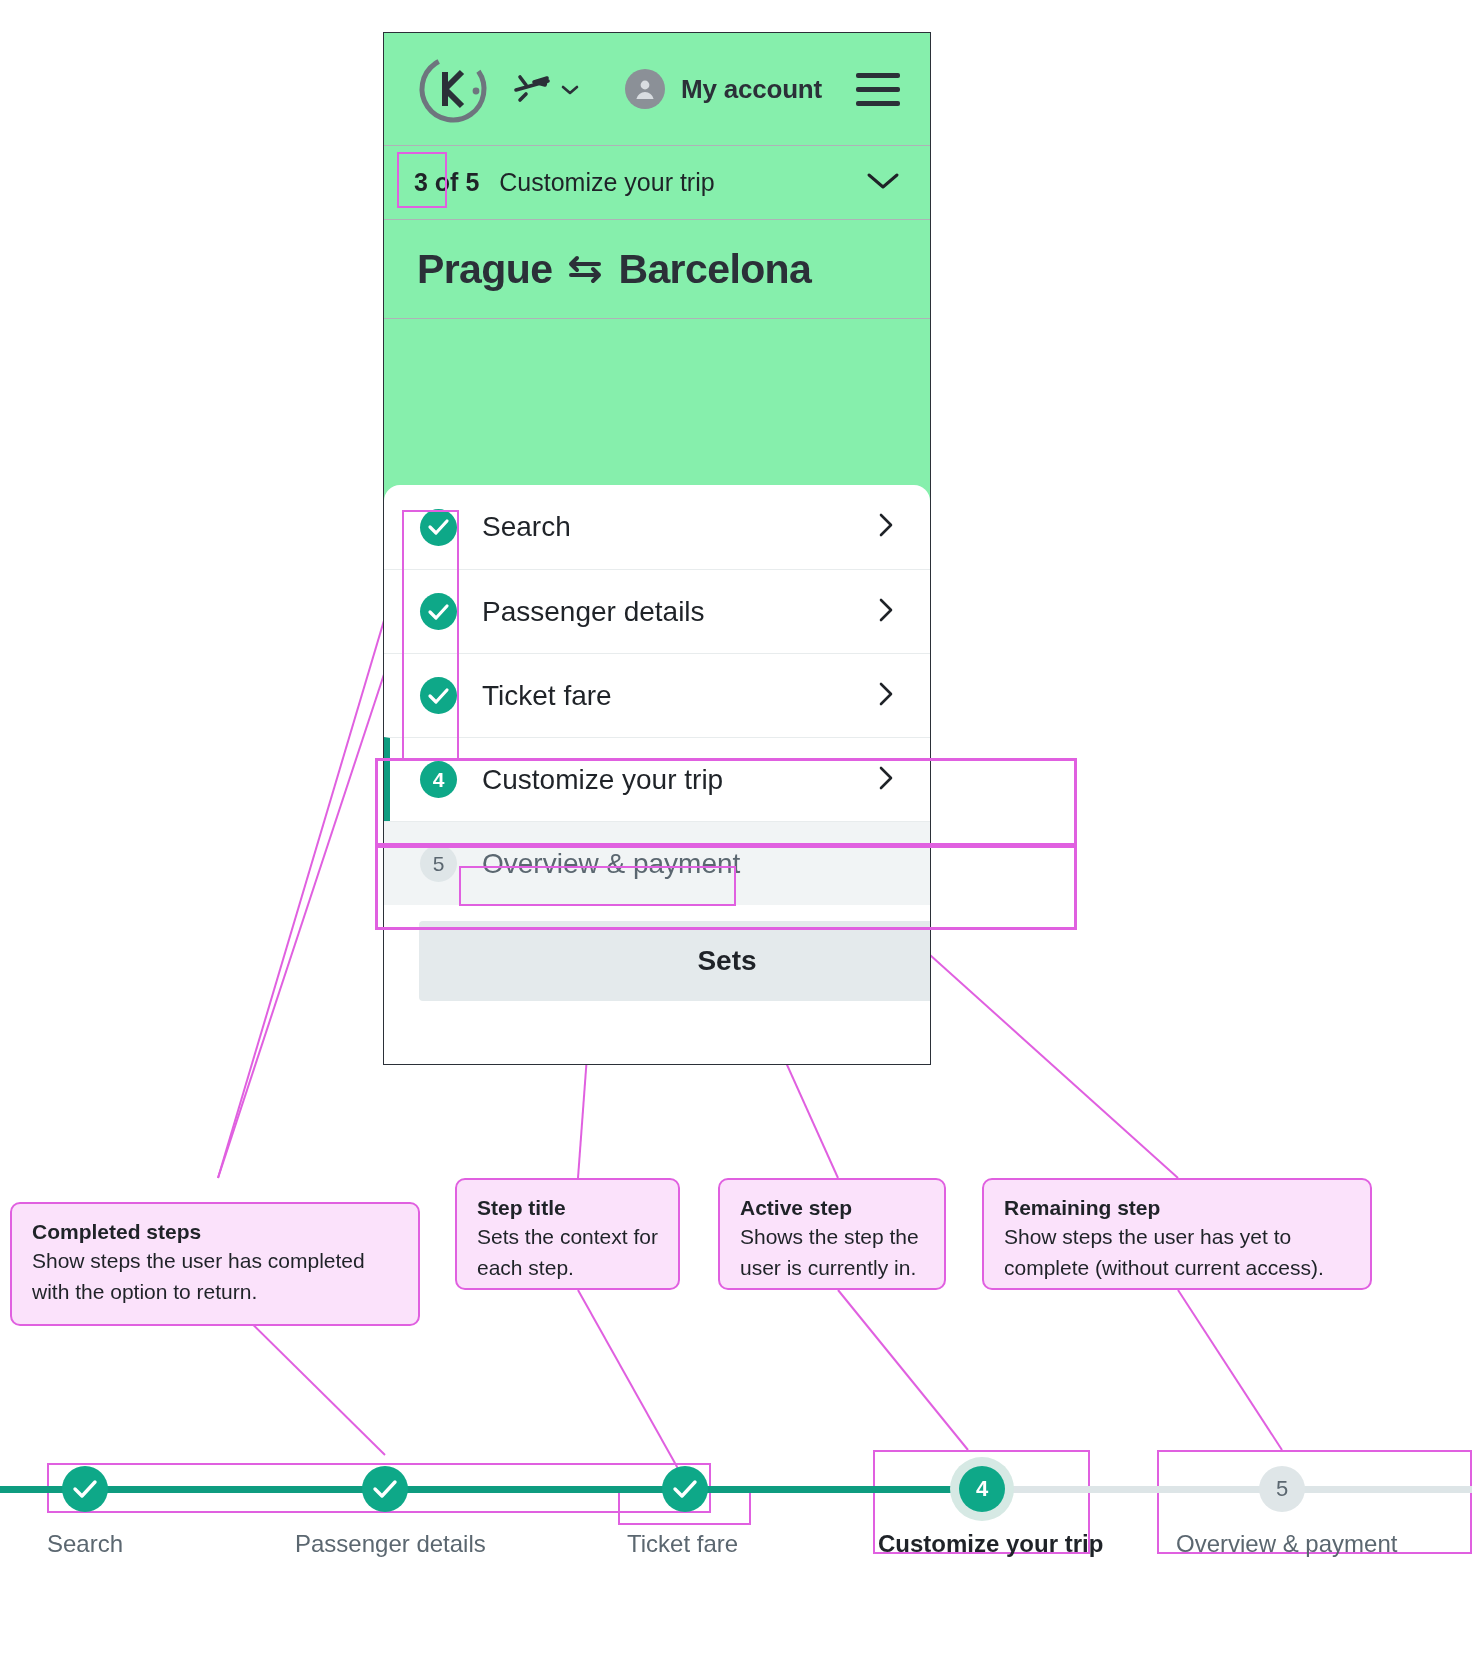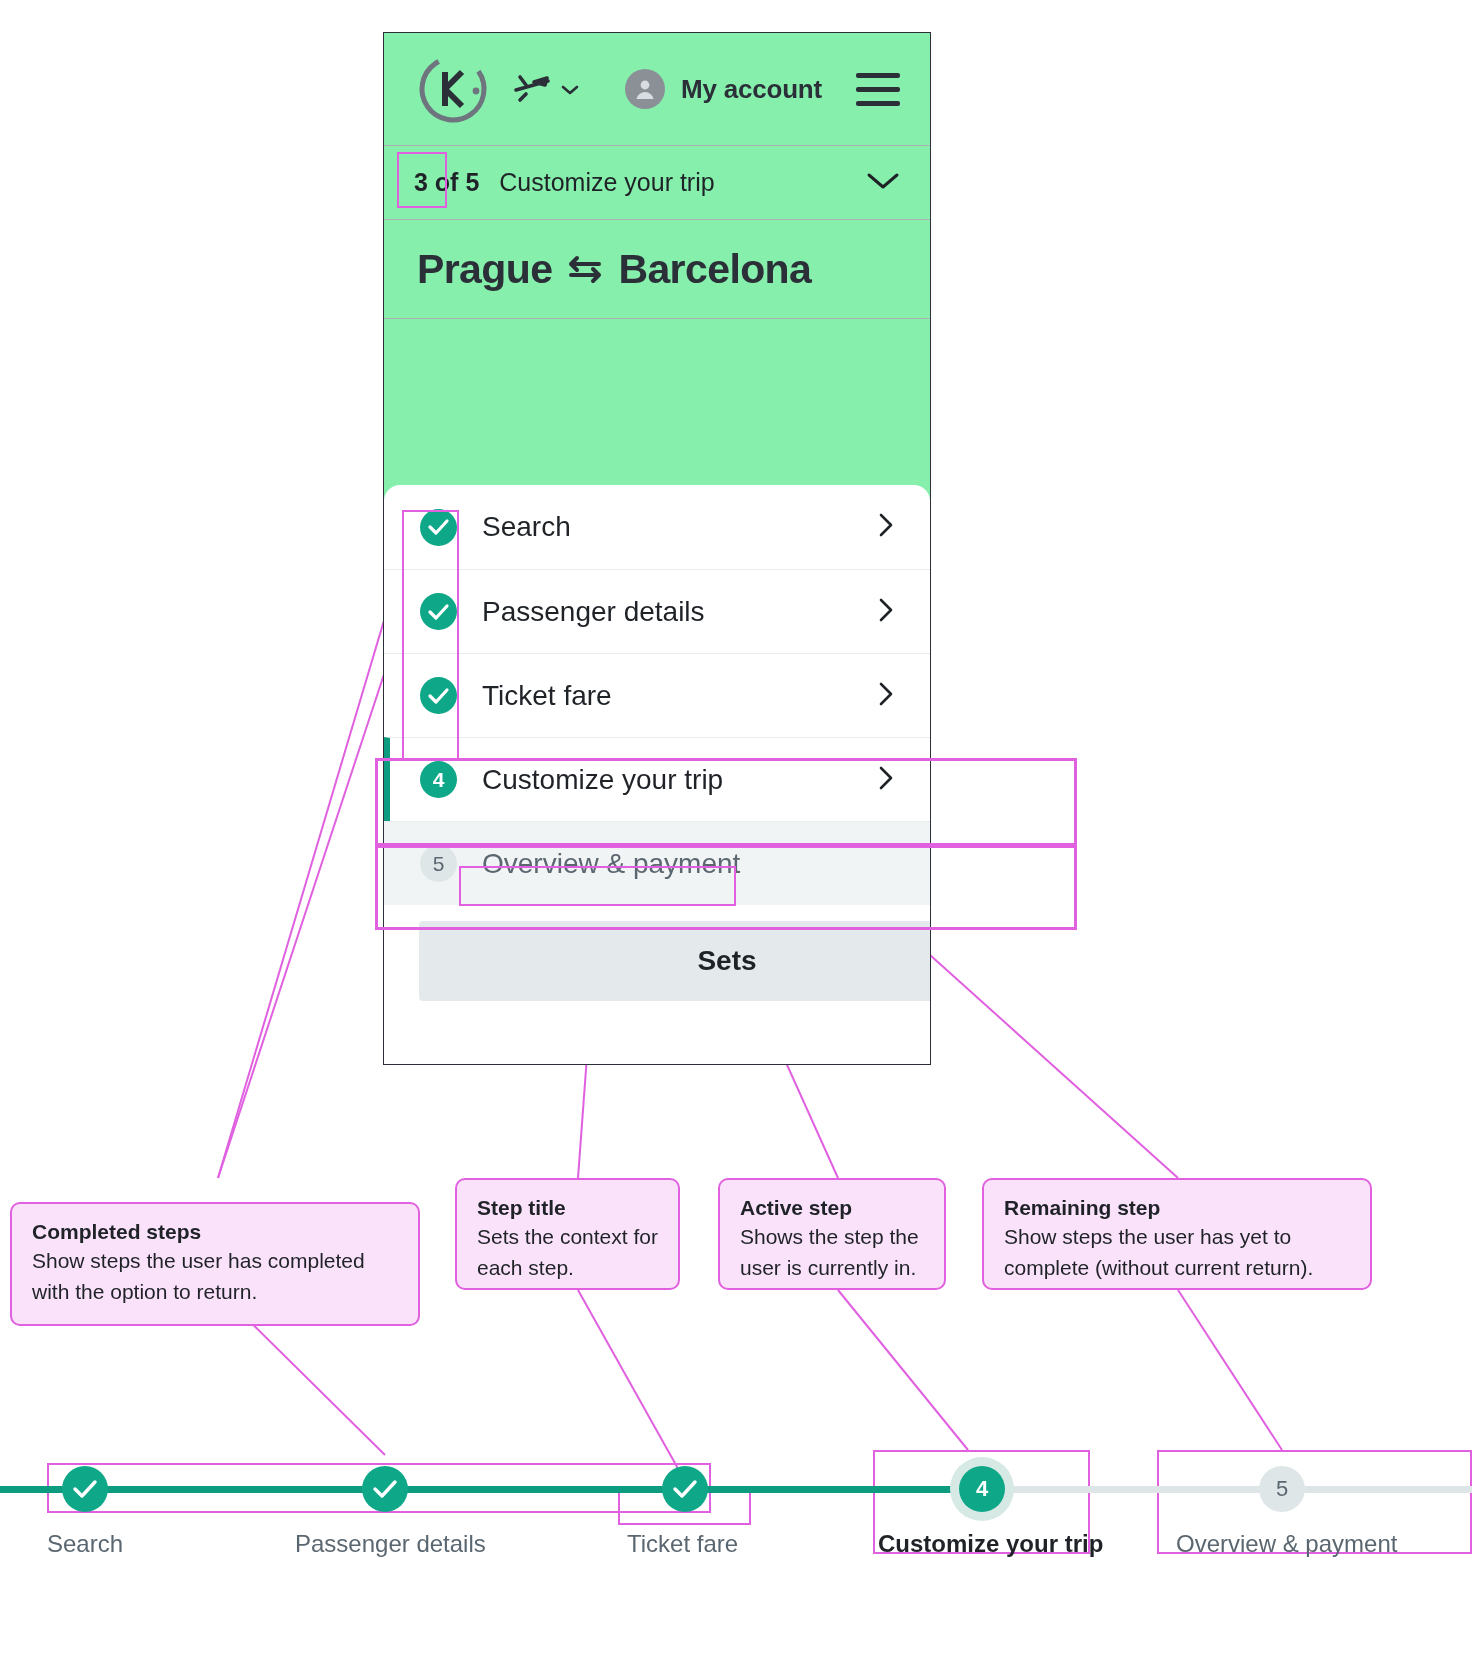--- a/index.html
+++ b/index.html
@@ -291,21 +291,21 @@
   <p>Sets the context for each step.</p>
 </div>
 
 <div class="note" style="left:718px;top:1178px;width:228px;height:112px;">
   <h4>Active step</h4>
   <p>Shows the step the user is currently in.</p>
 </div>
 
 <div class="note" style="left:982px;top:1178px;width:390px;height:112px;">
   <h4>Remaining step</h4>
-  <p>Show steps the user has yet to complete (without current return).</p>
+  <p>Show steps the user has yet to complete (without current access).</p>
 </div>
 
 <div id="stepper">
   <div class="track done"></div>
   <div class="track rest"></div>
 
   <div class="node done" style="left:62px;">
     <svg width="24" height="18" viewBox="0 0 24 18">
         <path d="M2 9 L9 16 L22 2" stroke="#fff" stroke-width="3.4" fill="none" stroke-linecap="round" stroke-linejoin="round"></path>
       </svg>

